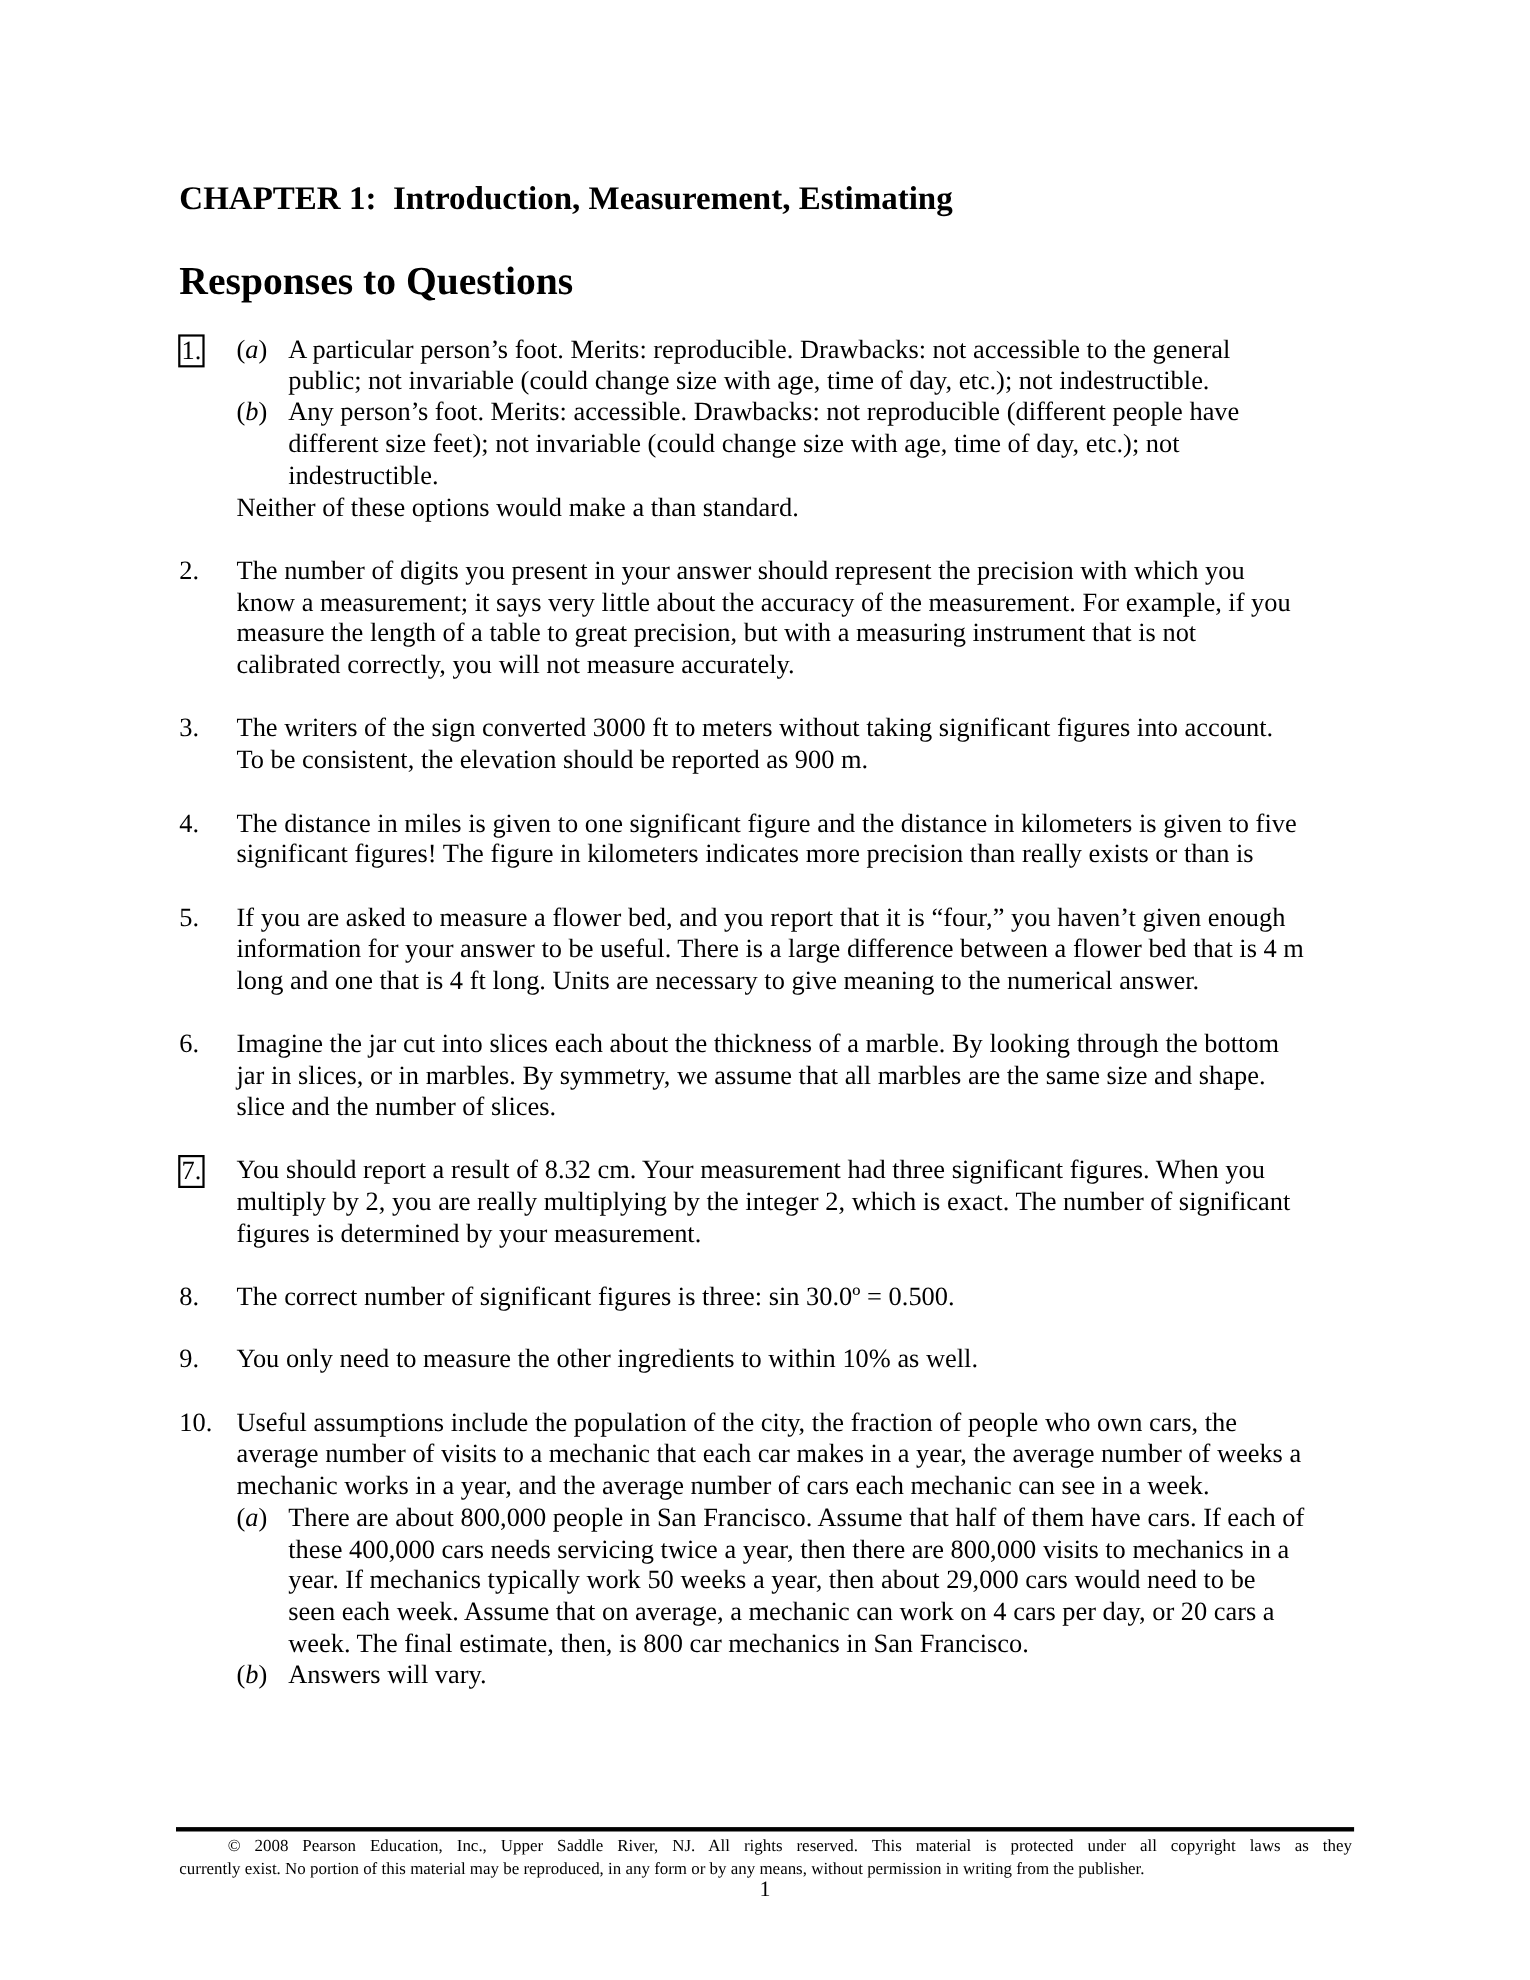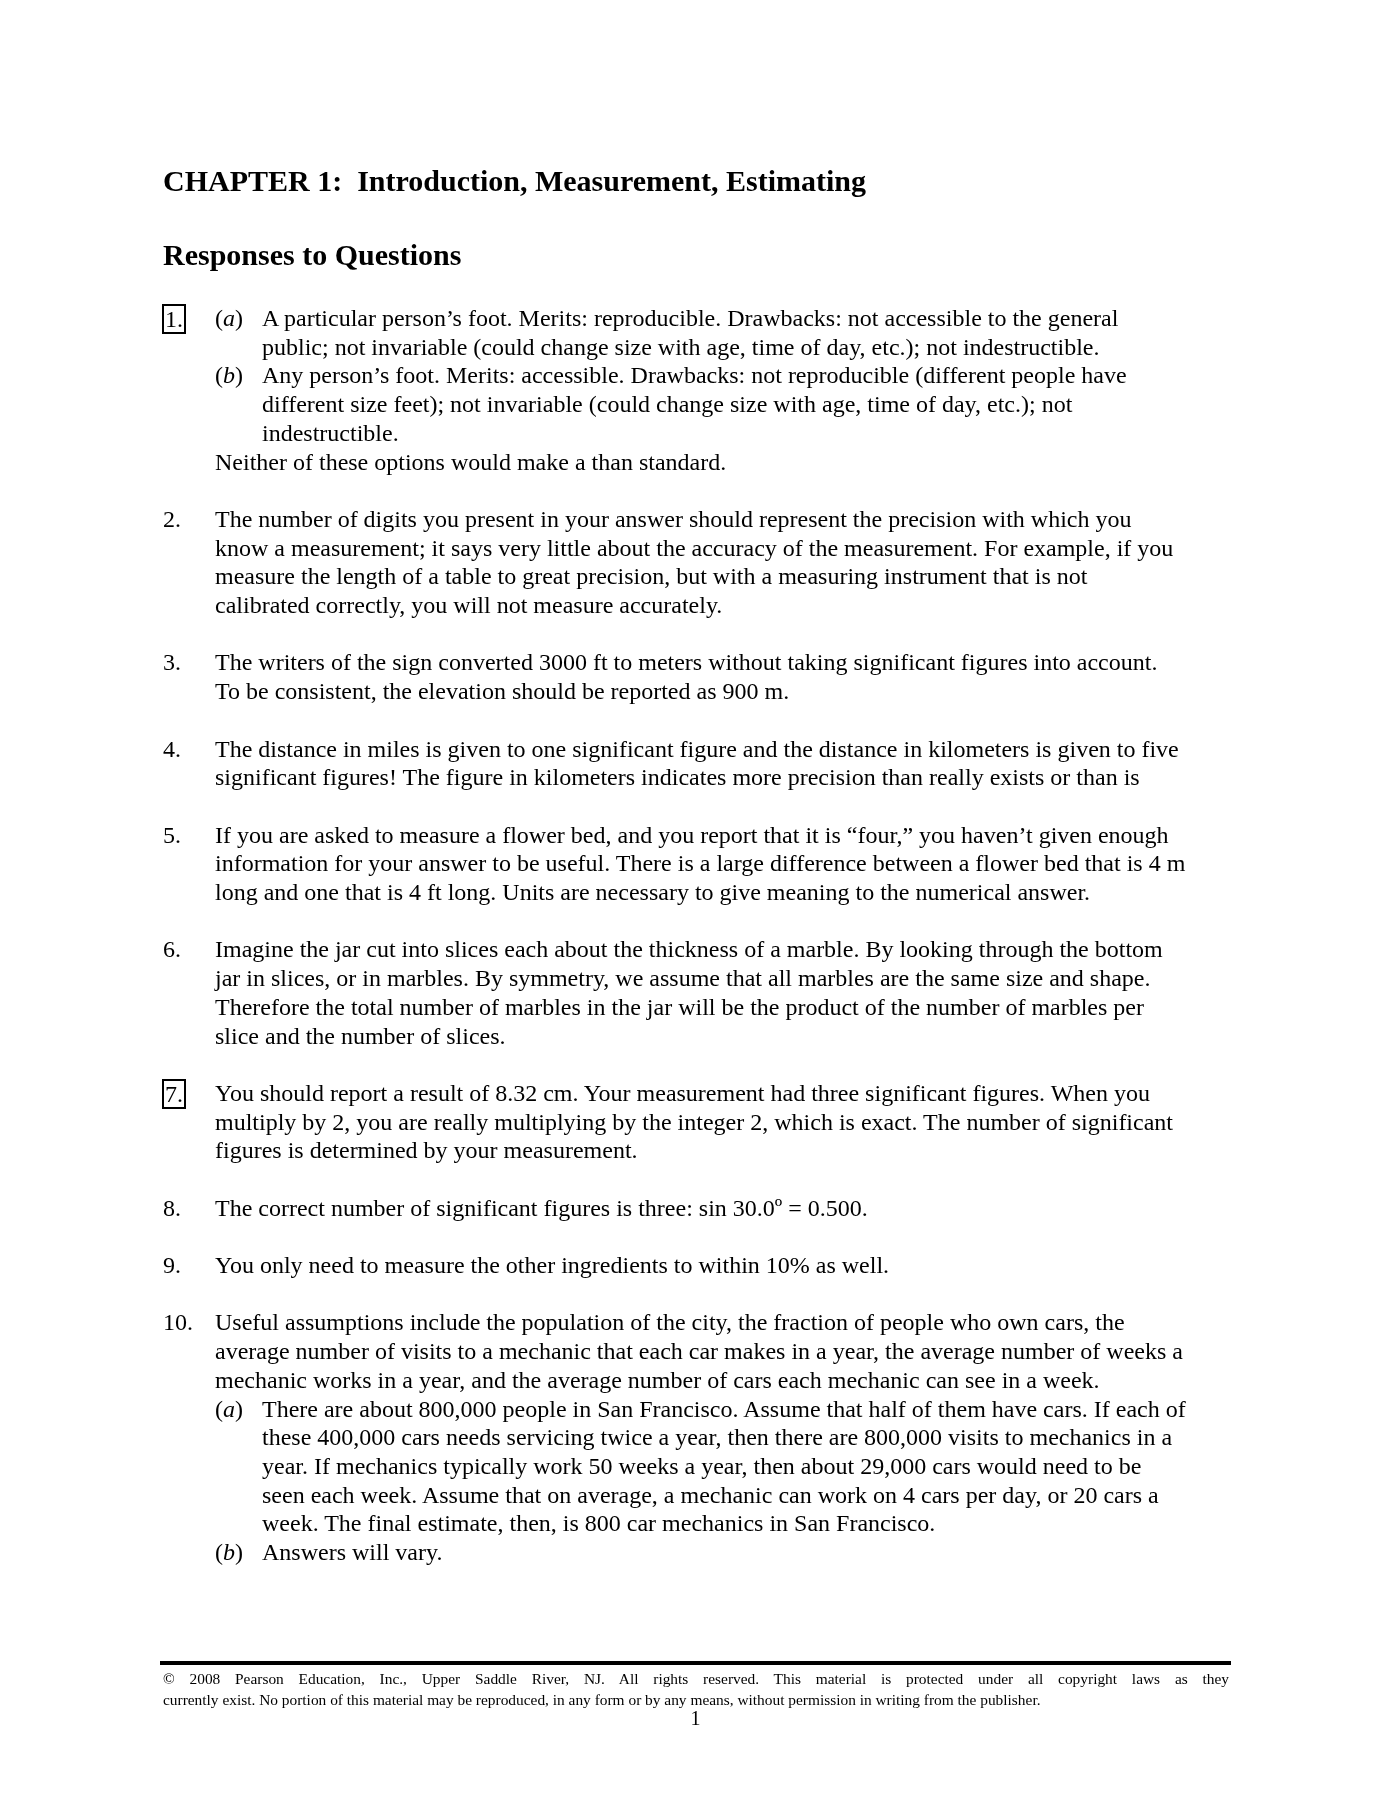--- a/index.html
+++ b/index.html
@@ -1,32 +1,32 @@
 <!DOCTYPE html>
 <html><head>
 <meta charset="utf-8">
 <style>
   html, body { margin: 0; padding: 0; background: #ffffff; }
   body { width: 1391px; height: 1800px; position: relative; overflow: hidden;
          font-family: "Liberation Serif", "DejaVu Serif", serif; color: #000; }
   .title { position: absolute; left: 163px; top: 164px; font-size: 30px; font-weight: bold;
            line-height: 34px; white-space: pre; margin: 0; }
-  .heading { position: absolute; left: 163px; top: 238px; font-size: 30px; font-weight: bold;
+  .heading { position: absolute; left: 163px; top: 238px; font-size: 36px; font-weight: bold;
              line-height: 34px; margin: 0; }
   .body { position: absolute; left: 163px; top: 304px; width: 1075px; font-size: 24px; line-height: 28.7px; }
   .item { position: relative; padding-left: 52px; margin-bottom: 28.7px; }
   .num { position: absolute; left: 0; top: 0; }
   .num.boxed { border: 2px solid #000; padding: 0 1px; line-height: 26px; top: 0px; left: -1px; }
   .line { display: block; white-space: pre; }
   .sub { position: relative; padding-left: 47px; }
   .sub-label { position: absolute; left: 0; top: 0; }
   .sub-label i { font-style: italic; }
   .footer-rule { position: absolute; left: 160px; top: 1661px; width: 1071px; height: 4px; background: #000; }
   .footer { position: absolute; left: 163px; top: 1668px; width: 1066px; font-size: 15.4px; line-height: 21px; text-align: justify; }
-  .footer .l1 { display: block; text-align: justify; text-align-last: justify; }
+  .footer .l1 { display: block; text-align: justify; text-align-last: justify; margin-left: 44px; }
   .footer .l2 { display: block; }
   .page-num { position: absolute; left: 0; width: 1391px; top: 1706px; text-align: center; font-size: 20px; line-height: 24px; }
 </style>
 </head>
 <body>
 
 <h1 class="title">CHAPTER 1:  Introduction, Measurement, Estimating</h1>
 <h2 class="heading">Responses to Questions</h2>
 
 <div class="body" id="qa-body">
@@ -65,21 +65,20 @@
     <div class="item">
       <span class="num">5.</span>
       <span class="line">If you are asked to measure a flower bed, and you report that it is “four,” you haven’t given enough</span>
       <span class="line">information for your answer to be useful. There is a large difference between a flower bed that is 4 m</span>
       <span class="line">long and one that is 4 ft long. Units are necessary to give meaning to the numerical answer.</span>
     </div>
     <div class="item">
       <span class="num">6.</span>
       <span class="line">Imagine the jar cut into slices each about the thickness of a marble. By looking through the bottom</span>
       <span class="line">jar in slices, or in marbles. By symmetry, we assume that all marbles are the same size and shape.</span>
-      <span class="line">Therefore the total number of marbles in the jar will be the product of the number of marbles per</span>
       <span class="line">slice and the number of slices.</span>
     </div>
     <div class="item">
       <span class="num boxed">7.</span>
       <span class="line">You should report a result of 8.32 cm. Your measurement had three significant figures. When you</span>
       <span class="line">multiply by 2, you are really multiplying by the integer 2, which is exact. The number of significant</span>
       <span class="line">figures is determined by your measurement.</span>
     </div>
     <div class="item">
       <span class="num">8.</span>

